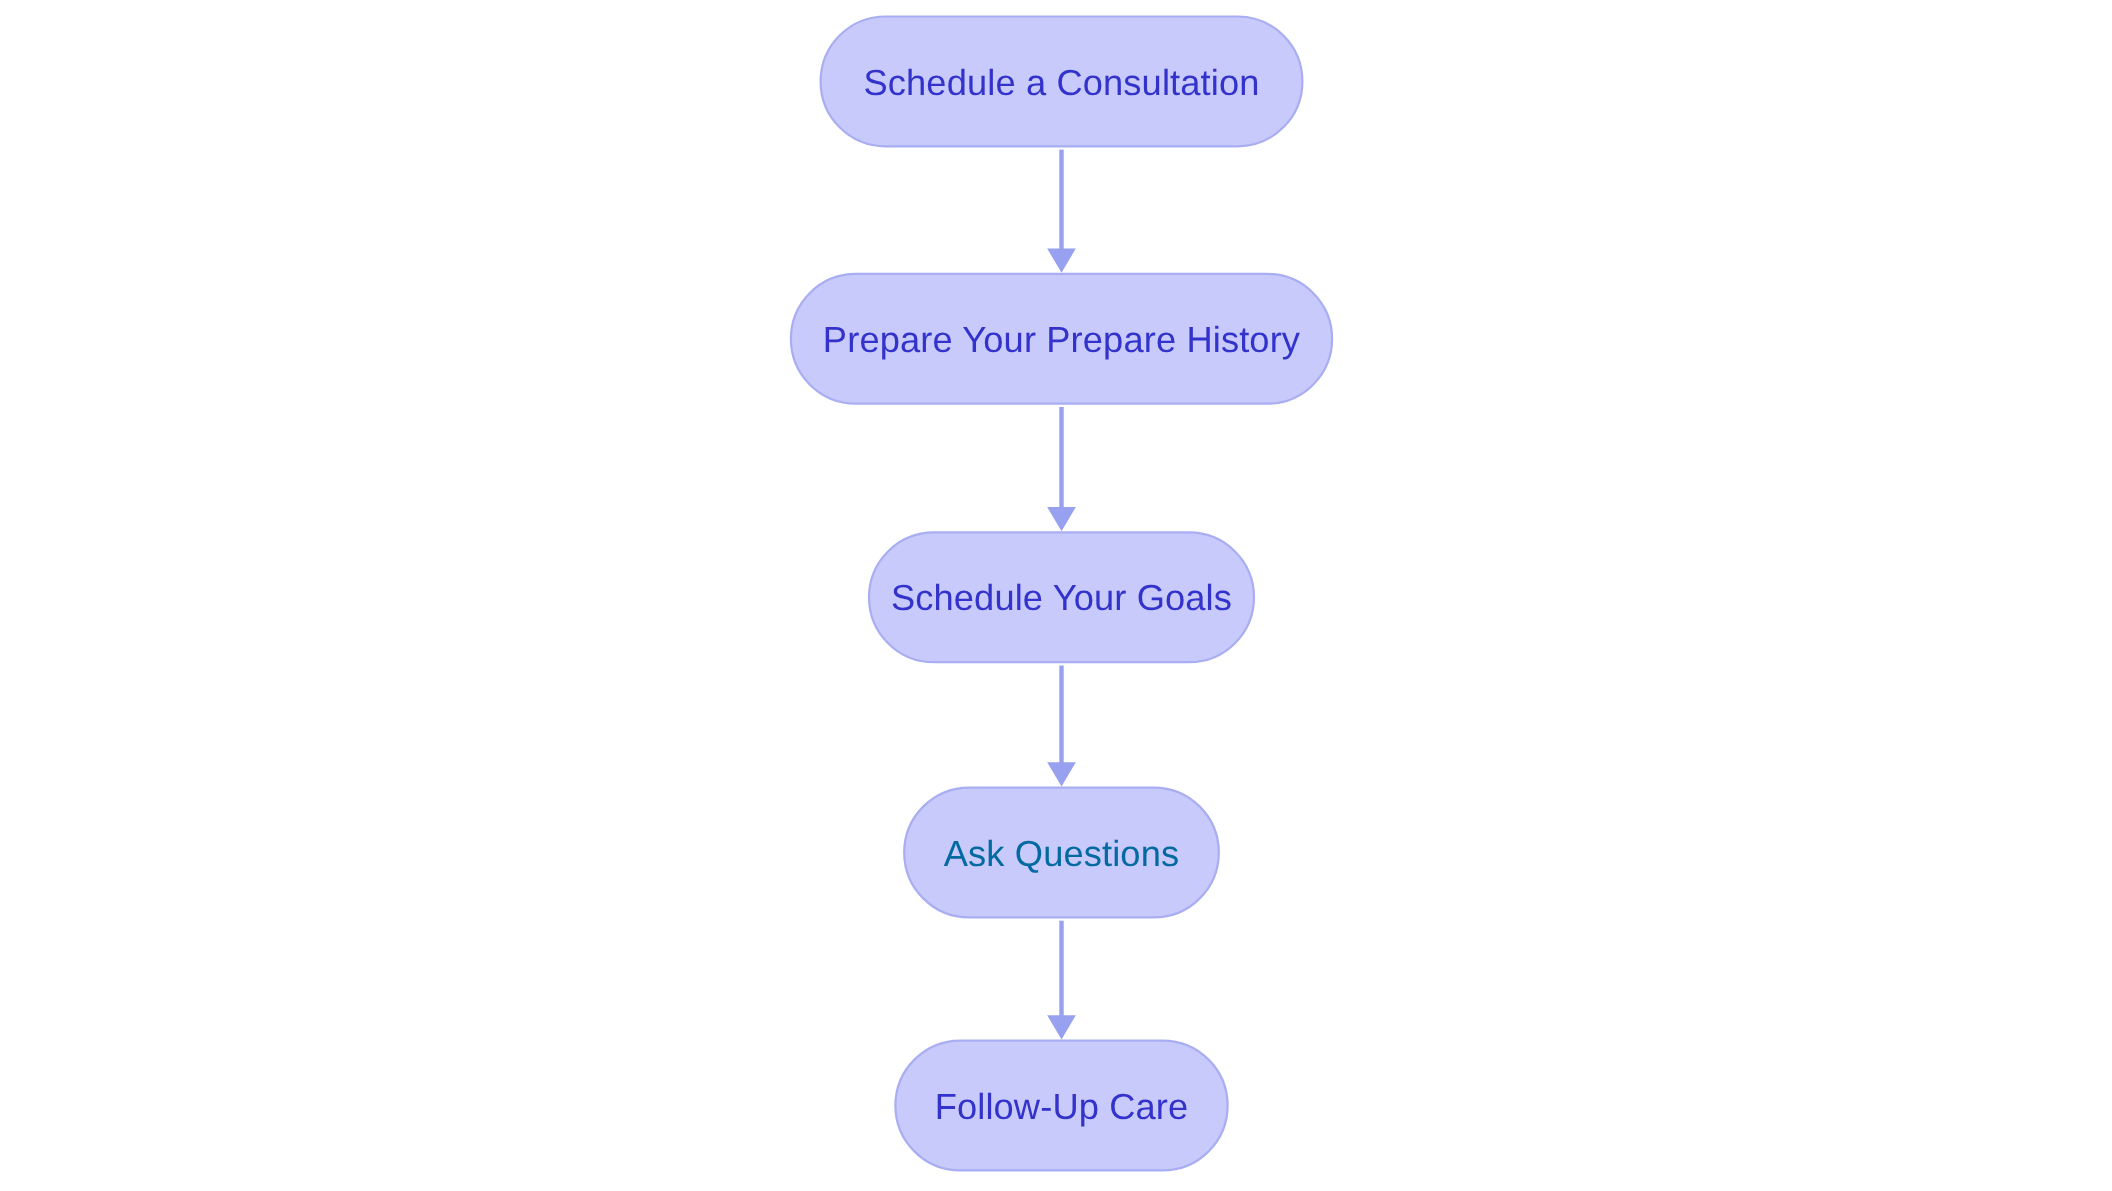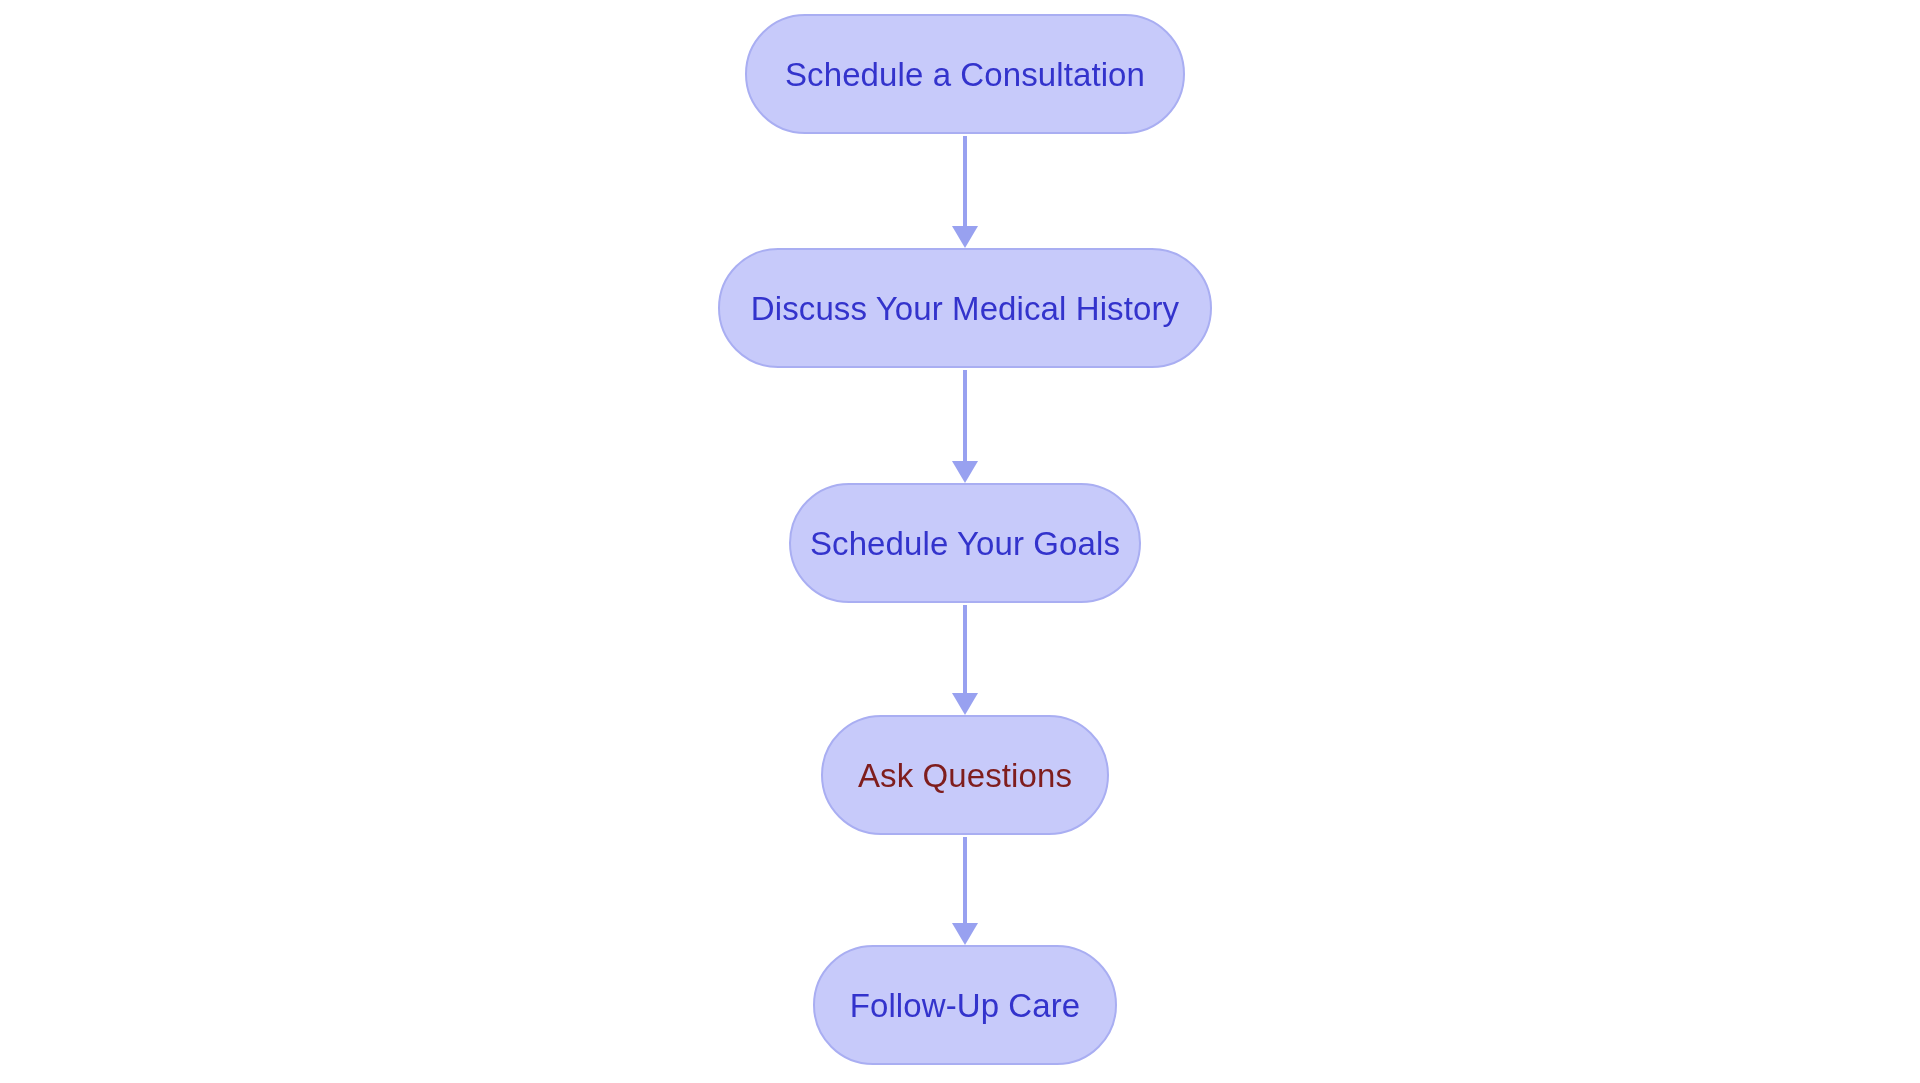--- a/index.html
+++ b/index.html
@@ -94,28 +94,28 @@
   <div class="flow-connector" style="left: 965px; top: 837px; height: 108px;">
     <div class="connector-line" style="height: 88px; background: rgb(152, 161, 240);"></div>
     <div class="connector-head" style="border-top-color: rgb(152, 161, 240);"></div>
   </div>
 
   <div class="flow-node" style="left: 965px; top: 14px; width: 440px; height: 120px; background: rgb(199, 202, 250); border-color: rgb(169, 174, 242);">
     <span class="flow-node-label" style="color: rgb(51, 51, 204);">Schedule a Consultation</span>
   </div>
 
   <div class="flow-node" style="left: 965px; top: 248px; width: 494px; height: 120px; background: rgb(199, 202, 250); border-color: rgb(169, 174, 242);">
-    <span class="flow-node-label" style="color: rgb(51, 51, 204);">Discuss Your Medical History</span>
+    <span class="flow-node-label" style="color: rgb(51, 51, 204);">Prepare Your Prepare History</span>
   </div>
 
   <div class="flow-node" style="left: 965px; top: 483px; width: 352px; height: 120px; background: rgb(199, 202, 250); border-color: rgb(169, 174, 242);">
     <span class="flow-node-label" style="color: rgb(51, 51, 204);">Schedule Your Goals</span>
   </div>
 
   <div class="flow-node" style="left: 965px; top: 715px; width: 288px; height: 120px; background: rgb(199, 202, 250); border-color: rgb(169, 174, 242);">
-    <span class="flow-node-label" style="color: #7f1d1d;">Ask Questions</span>
+    <span class="flow-node-label" style="color: #0369a1;">Ask Questions</span>
   </div>
 
   <div class="flow-node" style="left: 965px; top: 945px; width: 304px; height: 120px; background: rgb(199, 202, 250); border-color: rgb(169, 174, 242);">
     <span class="flow-node-label" style="color: rgb(51, 51, 204); text-align: right;">Follow-Up Care</span>
   </div>
 
 </div>
 
 </body></html>

